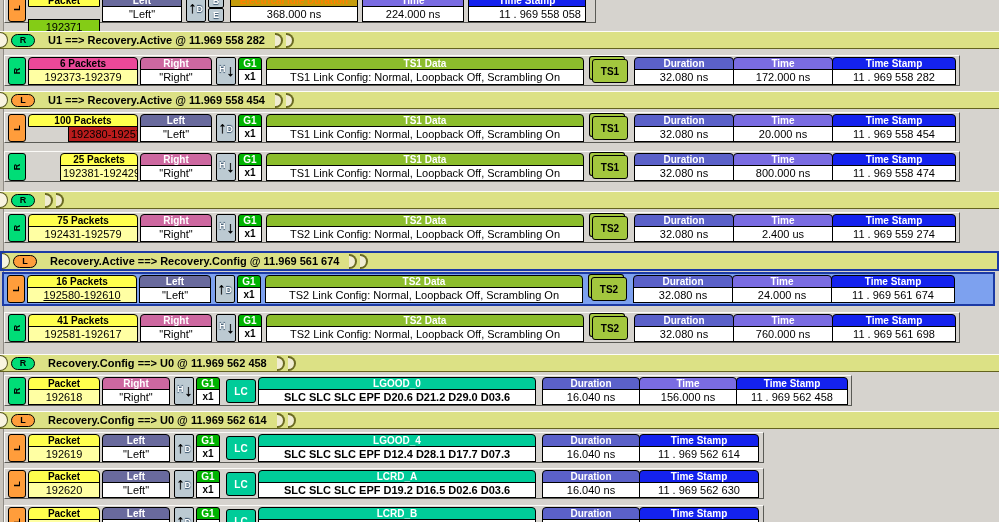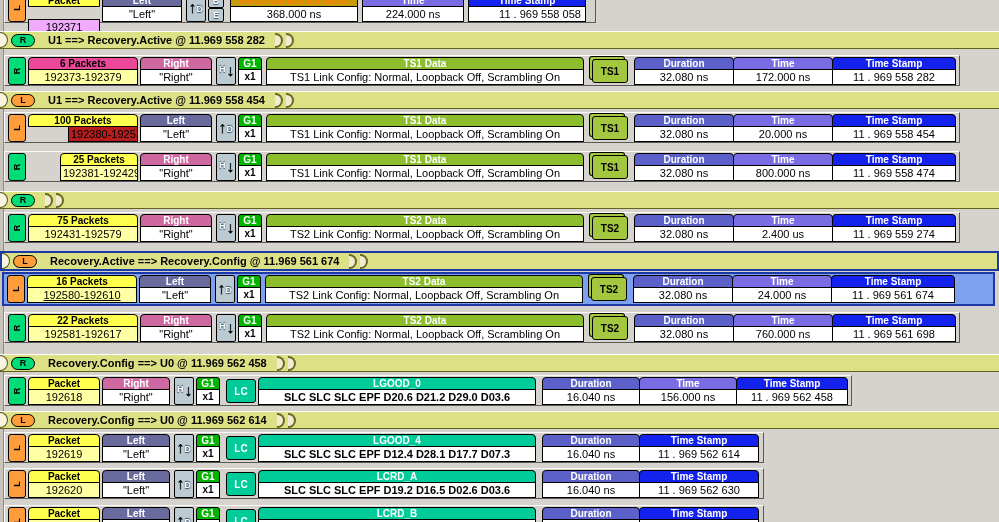--- a/index.html
+++ b/index.html
@@ -50,21 +50,21 @@
 </head>
 <body>
 
 <div id="screen">
     <div class="strip" style="top: -8px; width: 592px;">
       <div class="side" style="background: rgb(255, 157, 59);">
         <span>L</span>
       </div>
       <div class="cell" style="width: 72px; margin-left: 2px;">
         <div class="ch" style="background: rgb(255, 255, 77); color: rgb(0, 0, 0);">Packet</div>
-        <div class="cv" style="background: #f0abfc; margin-top: 12px;">192371</div>
+        <div class="cv" style="background: #84cc16; margin-top: 12px;">192371</div>
       </div>
       <div class="cell" style="width: 80px; margin-left: 2px;">
         <div class="ch" style="background: rgb(105, 106, 157); color: rgb(255, 255, 255);">Left</div>
         <div class="cv" style="background: rgb(255, 255, 255);">"Left"</div>
       </div>
       <div class="abox" style="background: rgb(188, 202, 210); margin-left: 4px;">
         <span class="aglyph" style="left: 1px;">↑</span>
         <span class="aletter" style="right: 2px; top: 9px;">D</span>
       </div>
       <div class="flagstack" style="margin-left: 2px;">
@@ -311,21 +311,21 @@
           <div class="ch" style="background: rgb(20, 34, 238); color: rgb(255, 255, 255);">Time Stamp</div>
           <div class="cv" style="background: rgb(255, 255, 255);">11 . 969 561 674</div>
         </div>
       </div>
     </div>
     <div class="strip" style="top: 312px; width: 956px;">
       <div class="side" style="background: rgb(0, 221, 119);">
         <span>R</span>
       </div>
       <div class="cell" style="width: 110px; margin-left: 2px;">
-        <div class="ch" style="background: rgb(255, 255, 77); color: rgb(0, 0, 0);">22 Packets</div>
+        <div class="ch" style="background: rgb(255, 255, 77); color: rgb(0, 0, 0);">41 Packets</div>
         <div class="cv" style="background: rgb(255, 255, 163);">192581-192617</div>
       </div>
       <div class="cell" style="width: 72px; margin-left: 2px;">
         <div class="ch" style="background: rgb(205, 104, 160); color: rgb(255, 255, 255);">Right</div>
         <div class="cv" style="background: rgb(255, 255, 255);">"Right"</div>
       </div>
       <div class="abox" style="background: rgb(188, 202, 210); margin-left: 4px;">
         <span class="aglyph" style="right: 1px;">↓</span>
         <span class="aletter" style="left: 2px; top: 6px;">H</span>
       </div>

